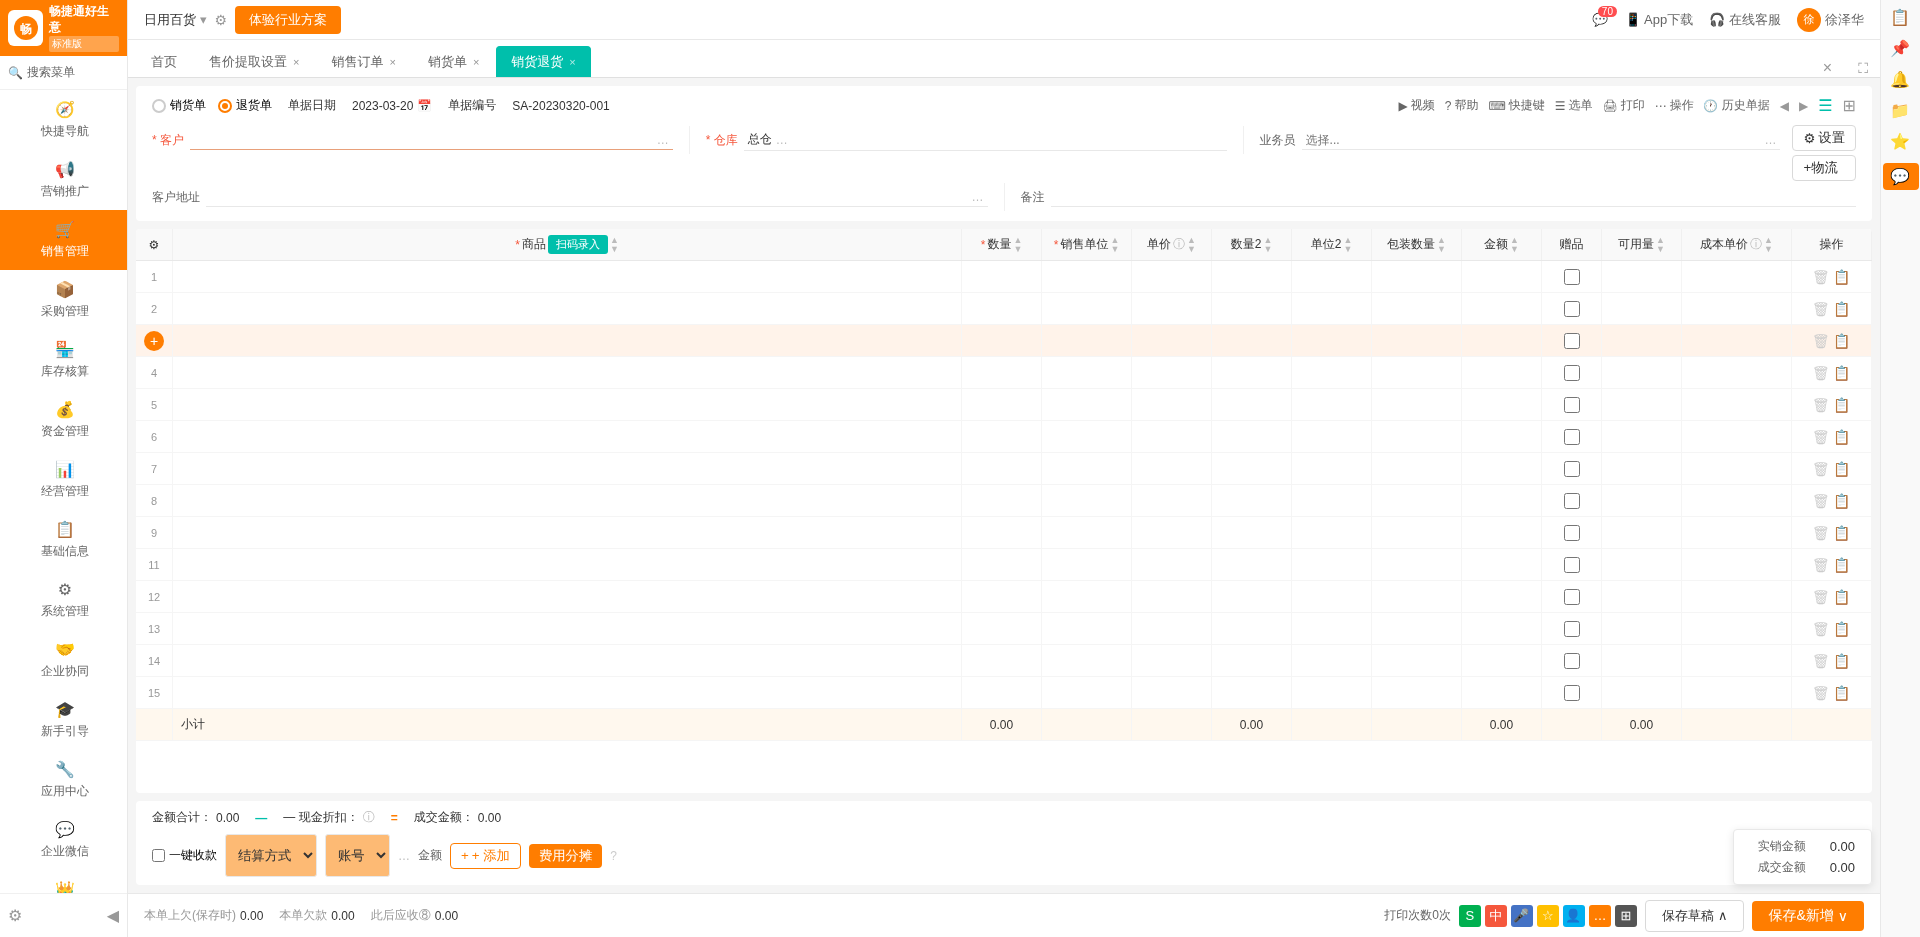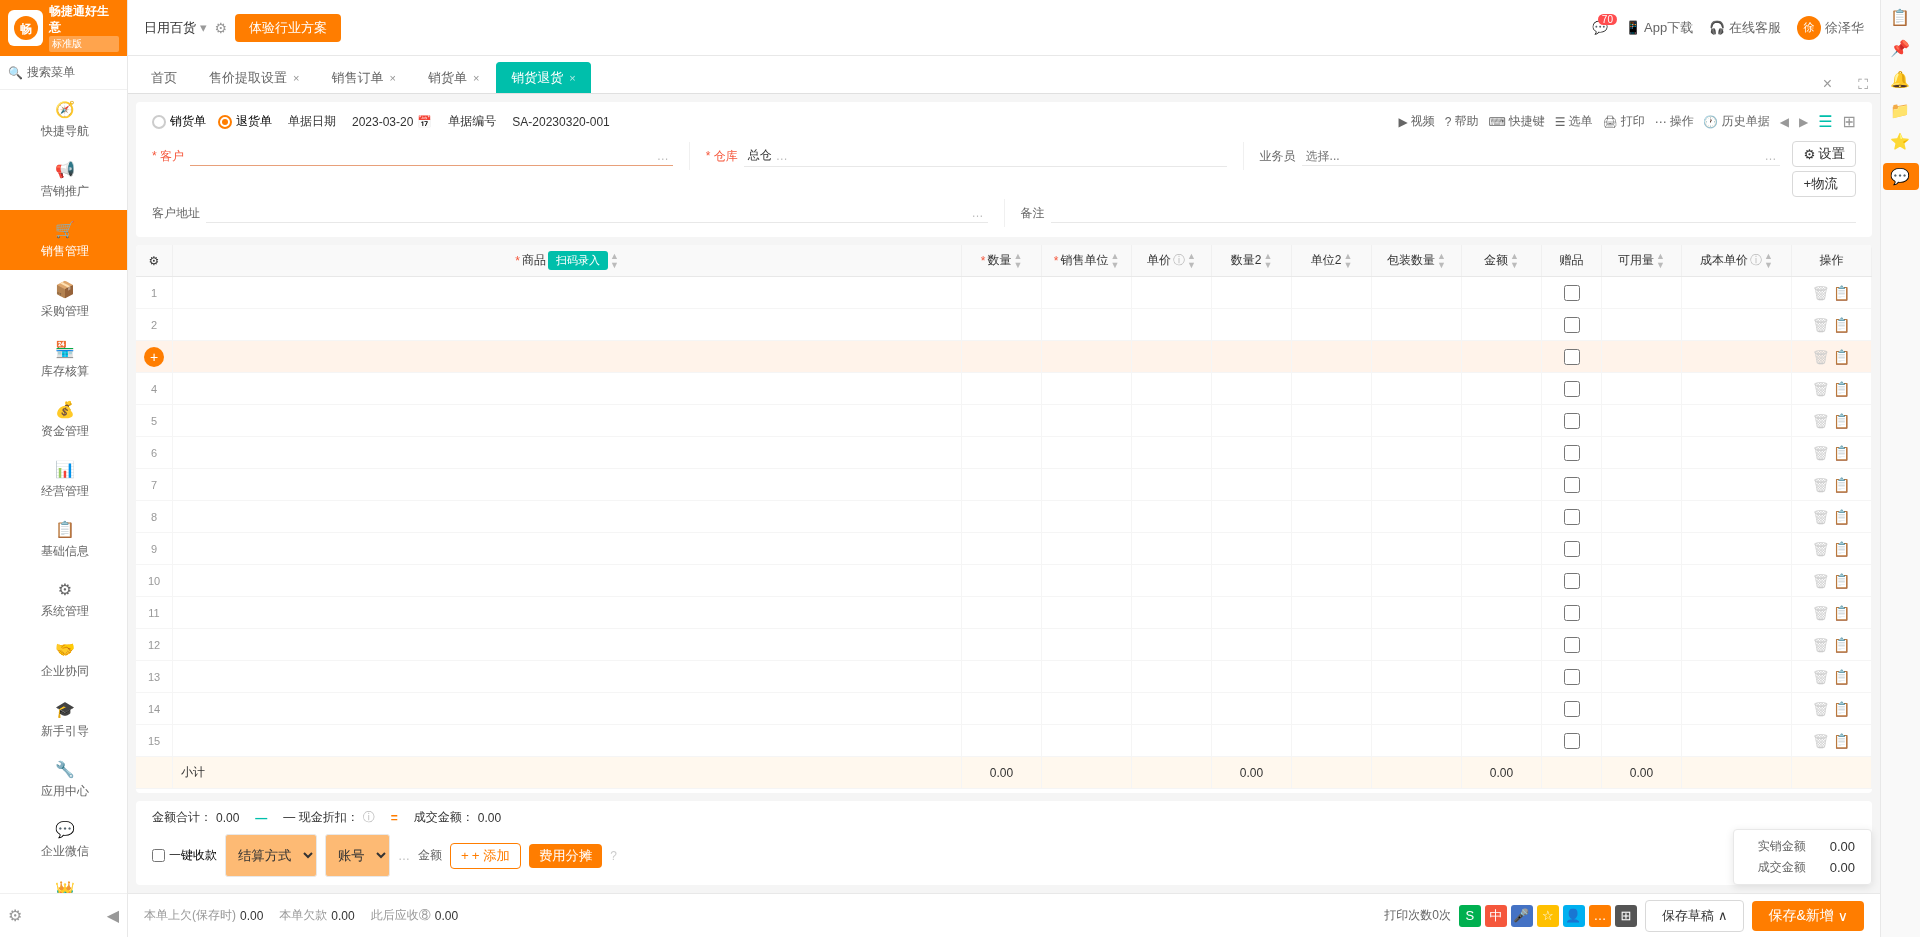--- a/index.html
+++ b/index.html
@@ -18,21 +18,21 @@
     .nav-item { display: flex; flex-direction: column; align-items: center; padding: 10px 8px; cursor: pointer; color: #666; font-size: 12px; gap: 4px; border-left: 3px solid transparent; }
     .nav-item.active { background: #ff7d00; color: #fff; border-left-color: #ff7d00; }
     .nav-item-icon { font-size: 16px; }
     .sidebar-footer { padding: 12px 8px; display: flex; align-items: center; justify-content: space-between; border-top: 1px solid #f0f0f0; }
     .sidebar-footer-btn { font-size: 16px; cursor: pointer; color: #999; }
 
     
     .main { flex: 1; display: flex; flex-direction: column; overflow: hidden; }
 
     
-    .topbar { height: 56px; background: #fff; border-bottom: 1px solid #e8e8e8; display: flex; align-items: center; padding: 0 16px; gap: 16px; justify-content: space-between; }
+    .topbar { height: 40px; background: #fff; border-bottom: 1px solid #e8e8e8; display: flex; align-items: center; padding: 0 16px; gap: 16px; justify-content: space-between; }
     .topbar-left { display: flex; align-items: center; gap: 8px; }
     .topbar-select { display: flex; align-items: center; gap: 4px; color: #333; font-size: 13px; cursor: pointer; }
     .topbar-select-arrow { color: #999; }
     .topbar-settings { color: #999; cursor: pointer; font-size: 14px; }
     .topbar-btn { background: #ff7d00; color: #fff; border: none; border-radius: 4px; padding: 5px 14px; cursor: pointer; font-size: 13px; }
     .topbar-right { display: flex; align-items: center; gap: 16px; color: #666; font-size: 13px; }
     .topbar-badge { position: relative; display: inline-block; }
     .topbar-badge-count { position: absolute; top: -6px; right: -8px; background: #ff4d4f; color: #fff; border-radius: 10px; font-size: 10px; padding: 0 4px; min-width: 16px; text-align: center; }
     .topbar-user { display: flex; align-items: center; gap: 4px; }
     .user-avatar { width: 24px; height: 24px; border-radius: 50%; background: #ff7d00; color: #fff; display: flex; align-items: center; justify-content: center; font-size: 11px; }
@@ -705,42 +705,20 @@
     <td></td>
     <td></td>
     <td>
       <div class="action-cell">
         <span class="action-icon">🗑</span>
         <span class="action-icon">📋</span>
       </div>
     </td>
   </tr>
               <tr>
-    <td><span class="row-num">10</span></td>
-    <td></td>
-    <td></td>
-    <td></td>
-    <td></td>
-    <td></td>
-    <td></td>
-    <td></td>
-    <td></td>
-    <td>
-                  <input type="checkbox" class="checkbox-cell" style="">
-                </td>
-    <td></td>
-    <td></td>
-    <td>
-      <div class="action-cell">
-        <span class="action-icon">🗑</span>
-        <span class="action-icon">📋</span>
-      </div>
-    </td>
-  </tr>
-              <tr>
     <td><span class="row-num">11</span></td>
     <td></td>
     <td></td>
     <td></td>
     <td></td>
     <td></td>
     <td></td>
     <td></td>
     <td></td>
     <td>

